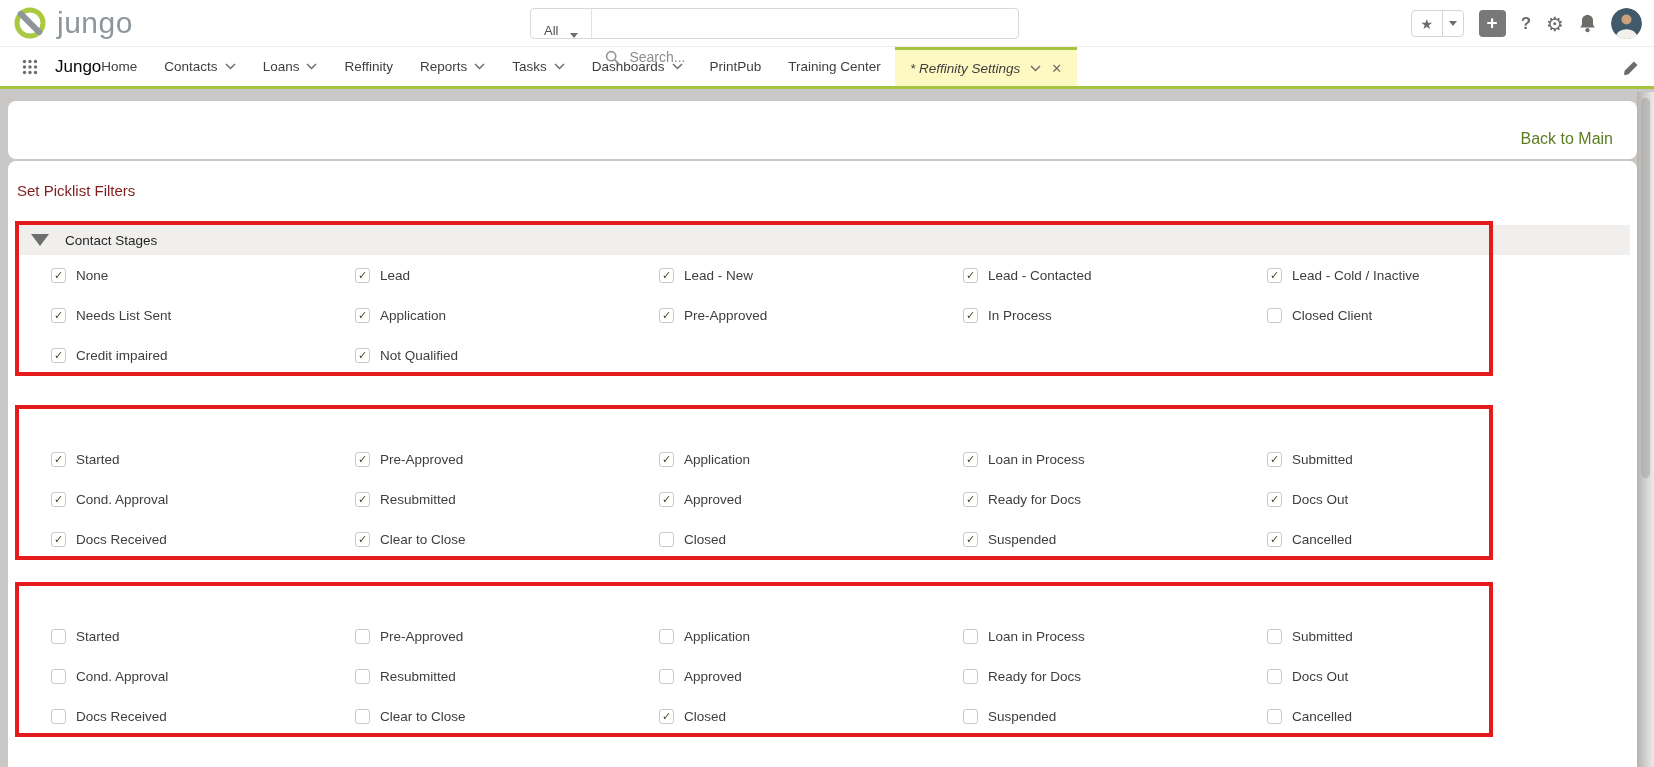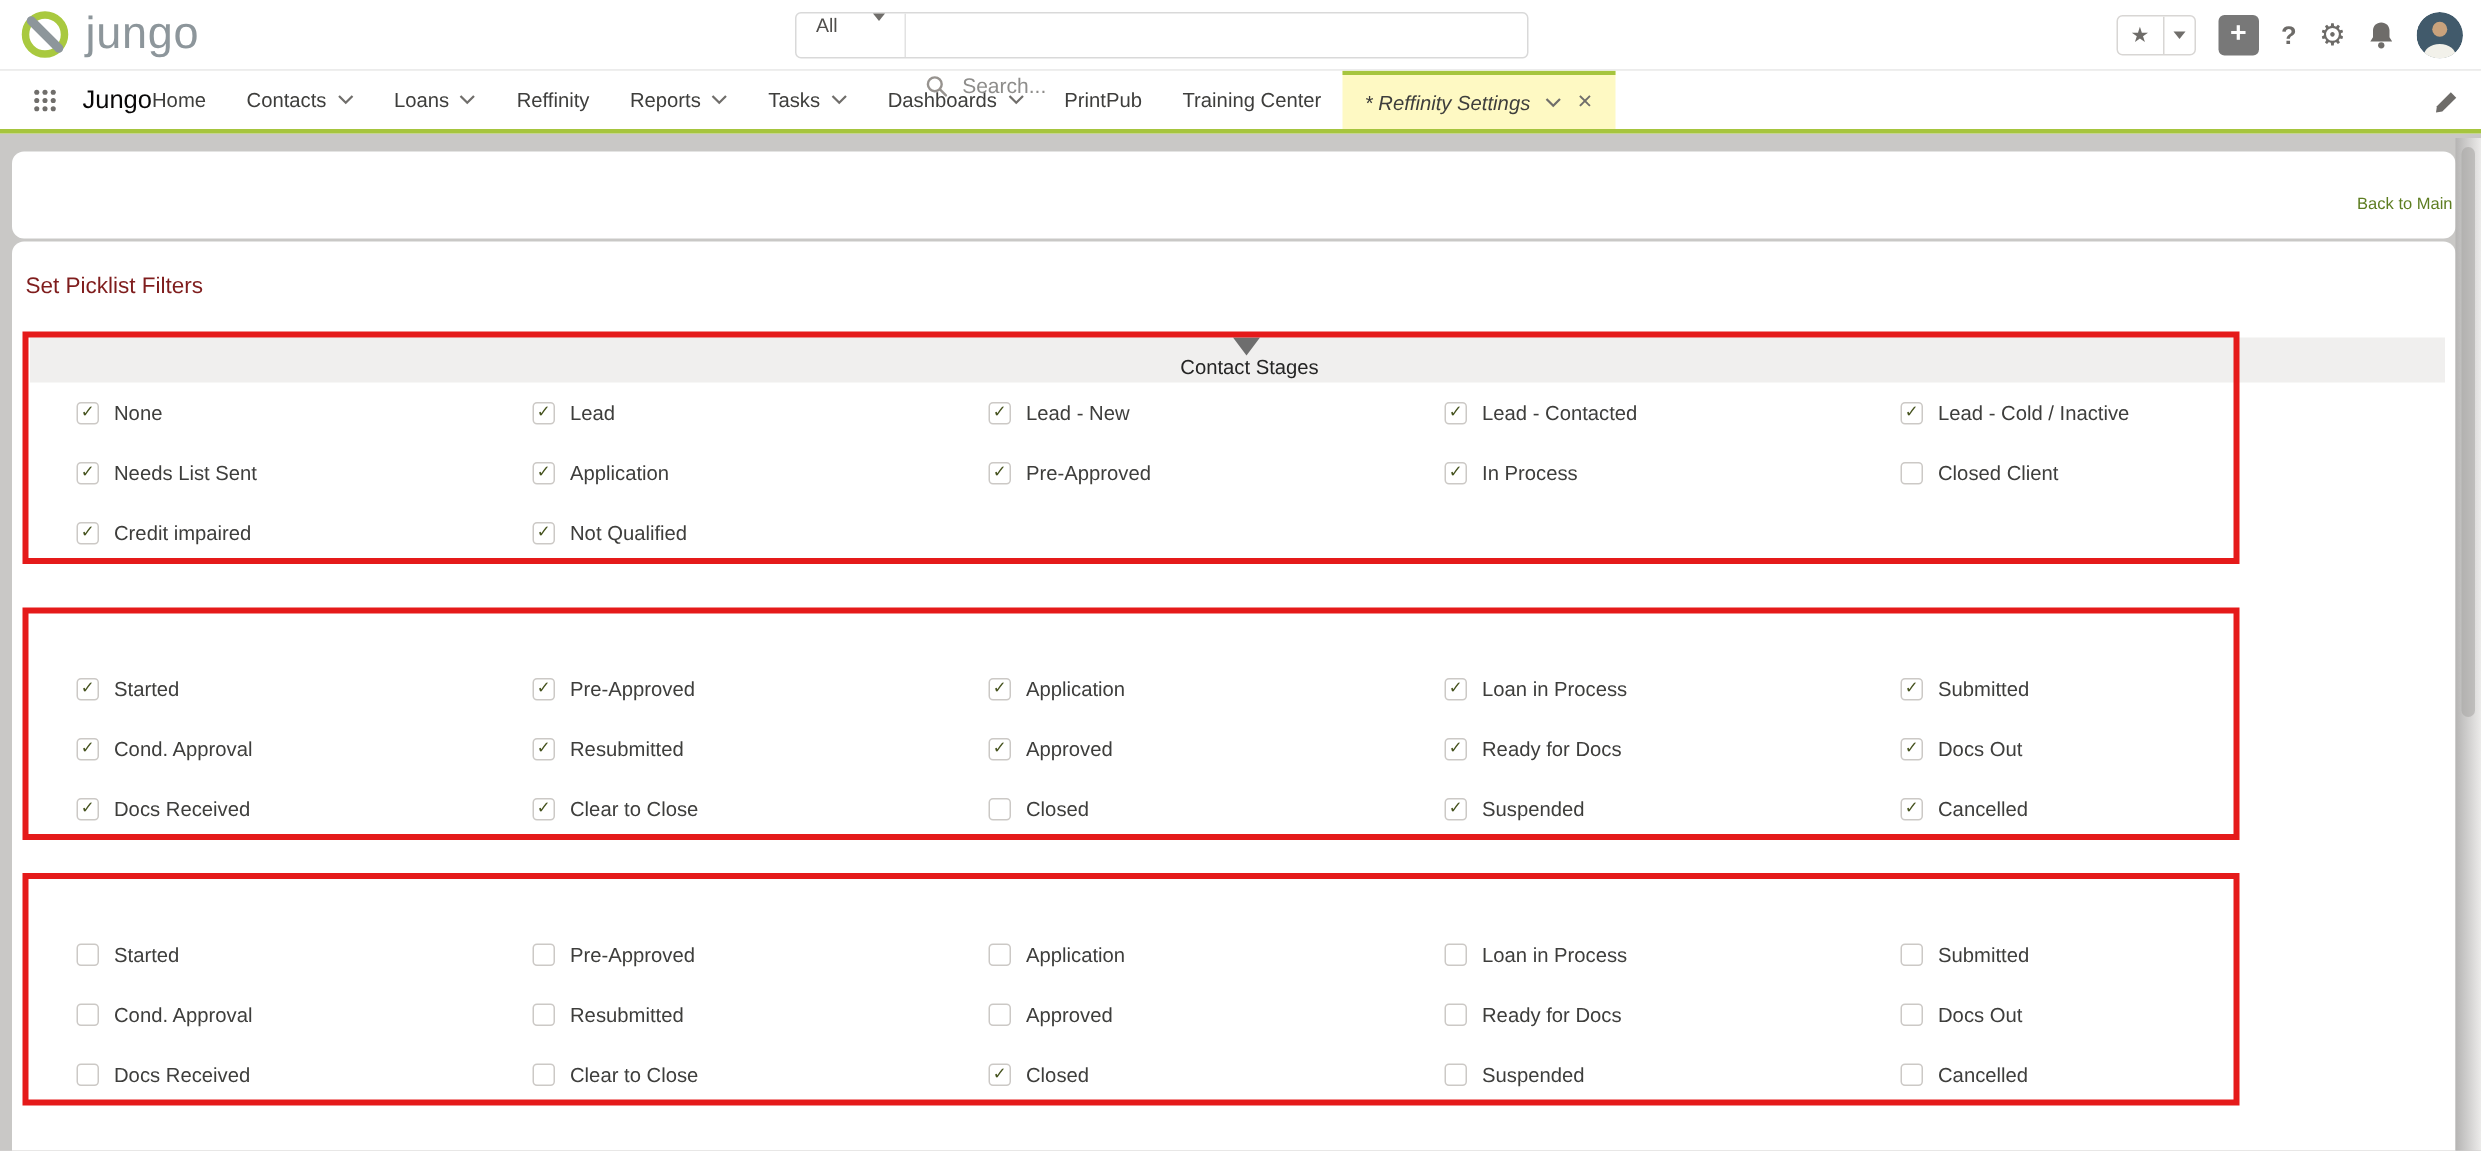--- a/index.html
+++ b/index.html
@@ -12,21 +12,21 @@
   html,body{width:1654px;height:767px;overflow:hidden;background:#c9c8c6;
     font-family:"Liberation Sans","DejaVu Sans",sans-serif;}
 
   
   .topbar{position:absolute;top:0;left:0;width:1654px;height:47px;background:#fff;
     border-bottom:1px solid #ececec;z-index:20;}
   .brand{position:absolute;left:12px;top:5px;display:flex;align-items:center;gap:9px;}
   .brand-text{font-size:30px;color:#8d969b;letter-spacing:.5px;line-height:1;}
   .searchbox{position:absolute;left:530px;top:8px;width:489px;height:31px;border:1px solid #d9d9d9;
     border-radius:4px;display:flex;align-items:stretch;background:#fff;}
-  .scope{display:flex;align-items:flex-start;gap:24px;padding:0 13px;border-right:1px solid #e2e2e2;
+  .scope{display:flex;align-items:flex-end;gap:12px;padding:0 13px;border-right:1px solid #e2e2e2;
     color:#514f4d;font-size:13px;cursor:pointer;}
   .tri-sm{width:0;height:0;border-left:4px solid transparent;border-right:4px solid transparent;
     border-top:5px solid #706e6b;}
   .search-inner{display:flex;align-items:center;gap:9px;padding:0 13px;flex:1;margin-top:48px;}
   input.search{border:none;outline:none;flex:1;font-size:14px;color:#333;background:transparent;
     font-family:"Liberation Sans","DejaVu Sans",sans-serif;}
   input.search::placeholder{color:#8e8d8b;}
   .topactions{position:absolute;right:12px;top:8px;display:flex;align-items:center;gap:15px;height:31px;}
   .favbtn{display:flex;height:27px;border:1px solid #d8d6d4;border-radius:4px;overflow:hidden;background:#fff;cursor:pointer;}
   .favbtn .seg{display:flex;align-items:center;justify-content:center;}
@@ -48,33 +48,33 @@
   .activetab{margin-left:14px;height:39px;display:flex;align-items:center;gap:10px;padding:0 15px;
     background:#fef9c3;border-top:3px solid var(--accent);font-size:13.5px;font-style:italic;
     color:#3e3e3c;cursor:pointer;white-space:nowrap;}
   .closex{color:#706e6b;font-size:13px;font-style:normal;cursor:pointer;}
   .pencil{position:absolute;right:15px;top:13px;cursor:pointer;}
 
   
   .pagebg{position:absolute;top:92px;left:0;width:1654px;height:675px;background:#c9c8c6;}
   .card{position:absolute;background:#fff;}
   .toolbar-card{top:9px;left:8px;width:1629px;height:58px;border-radius:8px;}
-  .back-link{position:absolute;right:2px;top:29px;font-size:11px;color:var(--olive);
+  .back-link{position:absolute;right:24px;top:29px;font-size:16px;color:var(--olive);
     font-weight:500;cursor:pointer;}
   .main-card{top:69px;left:8px;width:1629px;height:606px;border-radius:8px 8px 0 0;}
   .page-title{position:absolute;left:9px;top:21px;font-size:15px;color:#7f1d1d;}
 
   
   .sections{position:absolute;left:0;top:60px;width:100%;}
   .pick-section{position:absolute;left:0;width:100%;height:160px;}
   .sec1{top:0;} .sec2{top:184px;} .sec3{top:361px;}
   .red-frame{position:absolute;left:7px;top:0;width:1478px;height:155px;
     border:4px solid var(--red);z-index:6;pointer-events:none;}
   .sec-header{position:absolute;left:12px;right:7px;top:4px;height:30px;background:#f0efee;
-    display:flex;align-items:center;cursor:pointer;flex-direction:column;}
+    display:flex;align-items:center;cursor:pointer;}
   .tri{width:0;height:0;border-left:9px solid transparent;border-right:9px solid transparent;
     border-top:12px solid #6e6e6e;margin-left:11px;}
   .sec-title{margin-left:16px;font-size:13.5px;color:#252525;font-weight:500;}
   .sec-grid{position:absolute;left:43px;top:34px;display:grid;
     grid-template-columns:repeat(5,304px);grid-auto-rows:40px;align-items:center;}
   .cb-item{display:flex;align-items:center;gap:10px;cursor:pointer;}
   .cb{width:15px;height:15px;border:1px solid #ccc9c6;border-radius:3px;background:#fff;
     display:flex;align-items:center;justify-content:center;flex:0 0 auto;}
   .mark{font-size:11px;font-weight:bold;color:var(--check);visibility:hidden;line-height:1;}
   .cb-item.checked .mark{visibility:visible;}

